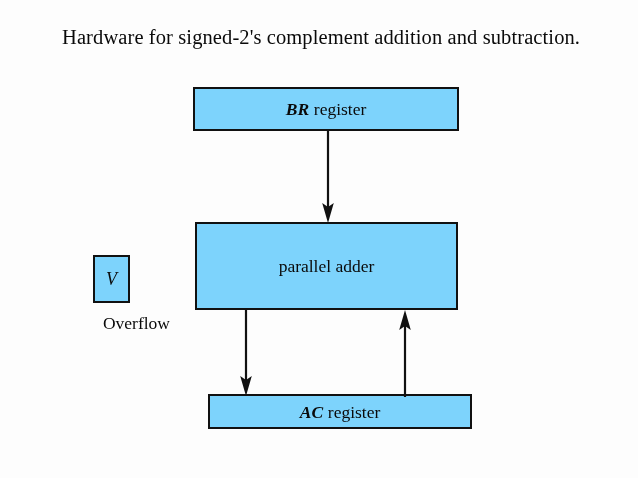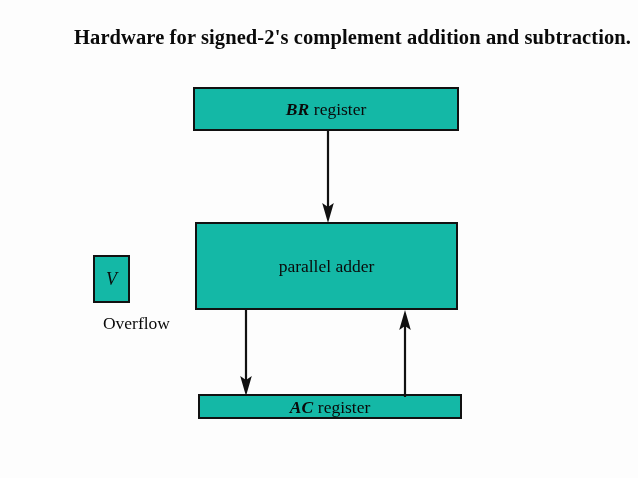--- a/index.html
+++ b/index.html
@@ -15,36 +15,36 @@
     position: relative;
     width: 638px;
     height: 478px;
     background: #fdfdfd;
     overflow: hidden;
   }
 
   
   .figure-title {
     position: absolute;
-    left: 74px;
+    left: 62px;
     top: 24px;
     width: 560px;
     font-size: 20.5px;
     line-height: 26px;
     letter-spacing: 0.1px;
     color: #0a0a0a;
     white-space: nowrap;
-    font-weight: 700;
+    font-weight: 400;
   }
 
   
   .box {
     position: absolute;
     box-sizing: border-box;
-    background: #14b8a6;
+    background: #7dd3fc;
     border: 2.5px solid #111111;
     display: flex;
     align-items: center;
     justify-content: center;
     text-align: center;
   }
   .box-label {
     font-size: 17.5px;
     line-height: 22px;
     color: #0a0a0a;
@@ -61,24 +61,24 @@
     width: 266px;
     height: 44px;
   }
   #box-adder {
     left: 195px;
     top: 222px;
     width: 263px;
     height: 88px;
   }
   #box-ac {
-    left: 198px;
+    left: 208px;
     top: 394px;
     width: 264px;
-    height: 25px;
+    height: 35px;
   }
   #box-v {
     left: 93px;
     top: 255px;
     width: 37px;
     height: 48px;
   }
   #box-v .box-label {
     font-style: italic;
     font-size: 18px;

